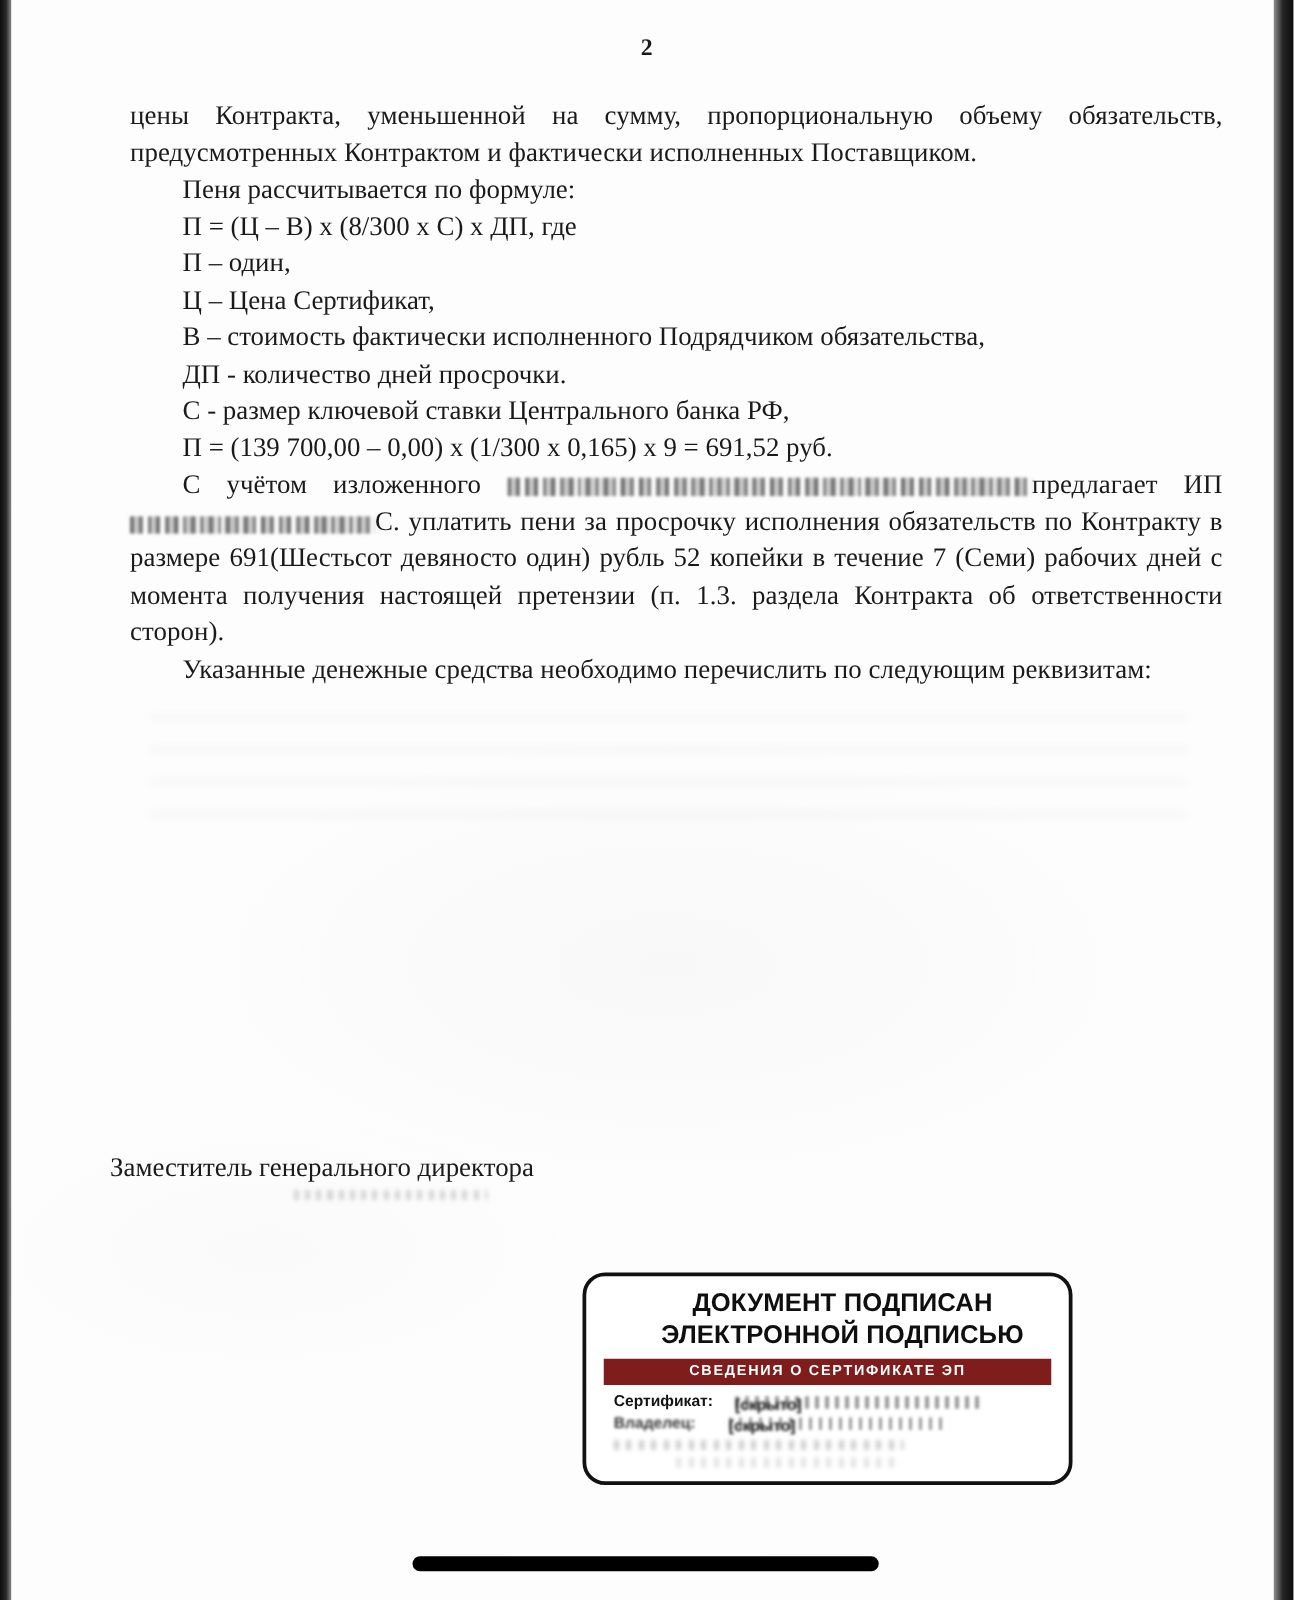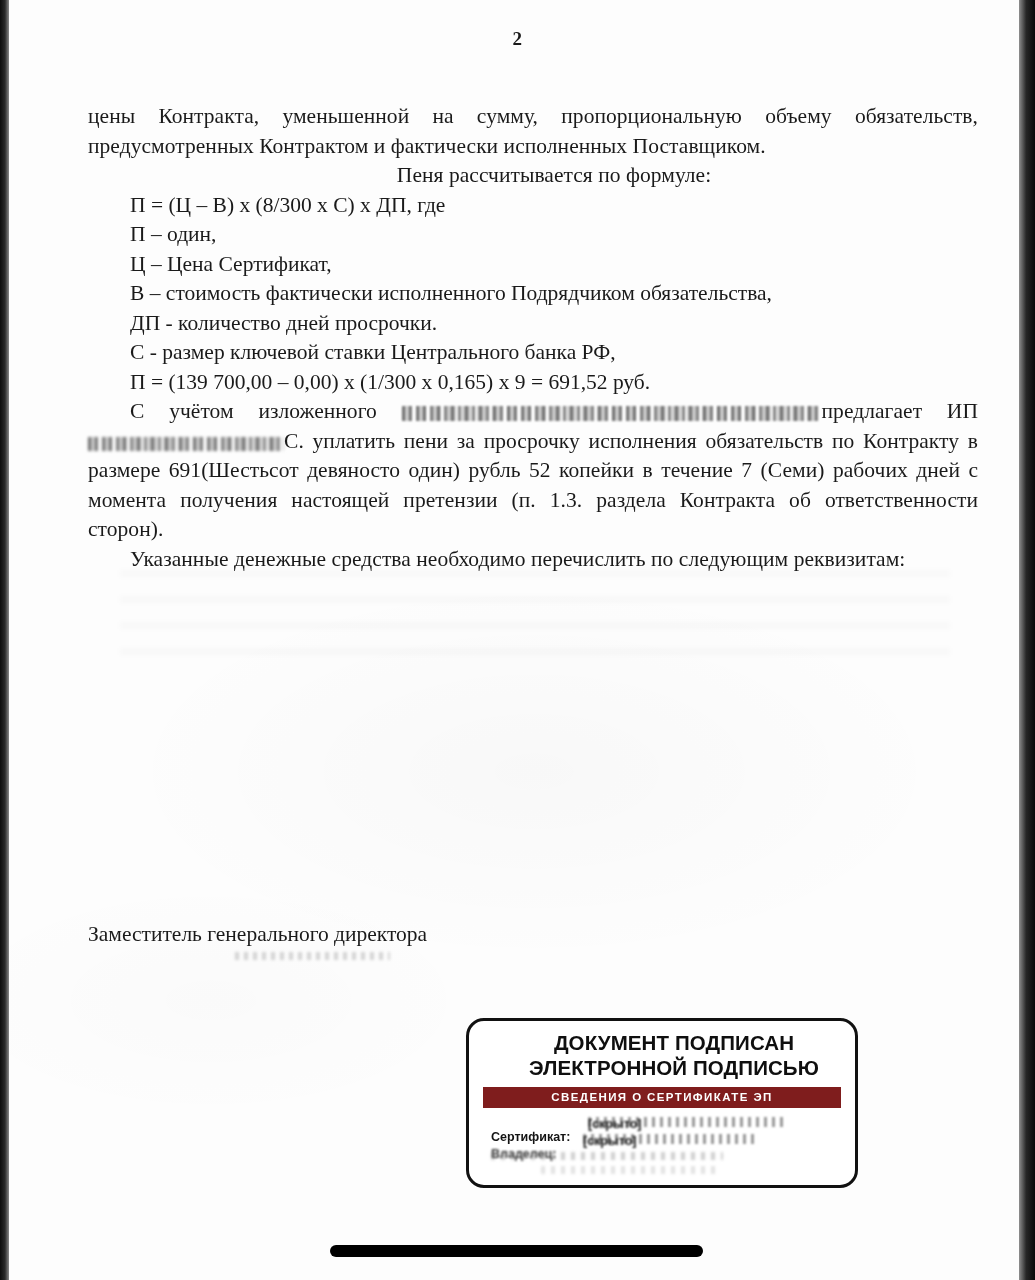--- a/index.html
+++ b/index.html
@@ -48,36 +48,35 @@
     left: 0;
     right: 0;
     text-align: center;
     font-size: 19px;
     font-weight: 700;
     letter-spacing: .5px;
   }
 
   .body-area {
     position: absolute;
-    left: 88px;
+    left: 104px;
     right: 57px;
     top: 78px;
-    margin-top: 24px;
   }
 
   p.para {
     margin: 0;
     font-size: 21.5px;
     line-height: 29.5px;
     text-align: justify;
     text-justify: inter-word;
     letter-spacing: .05px;
   }
   p.para.indent { text-indent: 42px; }
-  p.para.nojust { text-align: center; }
+  p.para.nojust { text-align: left; }
 
   .formula-block { margin-top: 0; }
   .formula-line {
     font-size: 21.5px;
     line-height: 29.5px;
     text-indent: 42px;
     white-space: nowrap;
   }
 
   
@@ -175,21 +174,21 @@
     height: 60px;
   }
   .es-row {
     position: relative;
     height: 17px;
     font-size: 12.5px;
     font-weight: 700;
     color: #141414;
     white-space: nowrap;
   }
-  .es-row .lbl { display: inline-block; margin-top: 16px; }
+  .es-row .lbl { display: inline-block; }
   .es-row .lbl.blurred { filter: blur(1.25px); opacity: .85; }
   .es-val {
     position: absolute;
     top: 3px;
     height: 10px;
     border-radius: 1px;
     background: repeating-linear-gradient(90deg,
       rgba(70,70,70,.55) 0px, rgba(70,70,70,.55) 3px,
       rgba(255,255,255,0) 3px, rgba(255,255,255,0) 8px);
     filter: blur(1.25px);

